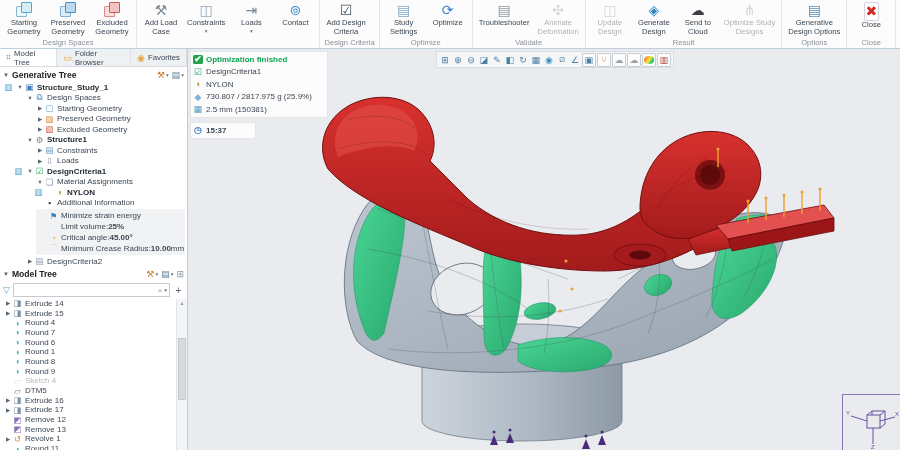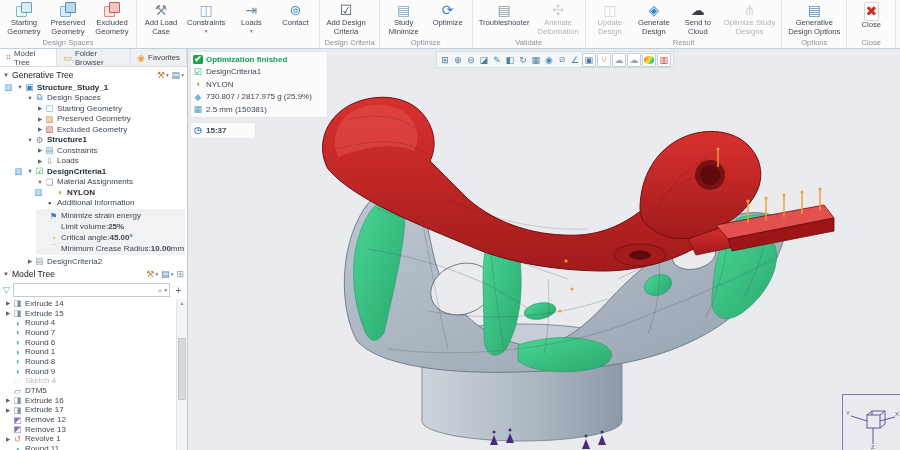--- a/index.html
+++ b/index.html
@@ -31,21 +31,21 @@
   #main{flex:1;display:flex;min-height:0;}
   #sidebar{width:187px;background:#fff;border-right:1px solid #c6cad0;display:flex;flex-direction:column;min-height:0;}
 
   #tabs{height:17px;display:flex;align-items:stretch;background:#eef1f3;border-bottom:1px solid #d9dde1;}
   .tab{display:flex;align-items:center;gap:3px;padding:0 6px;font-size:7.8px;color:#3c4753;border-right:1px solid #dde1e5;cursor:default;}
   .tab.active{background:#ffffff;}
   .tab .ic{font-size:9px;}
 
   .phead{height:15px;display:flex;align-items:center;padding:0 3px;background:#fff;}
   .phead .caret{font-size:6px;color:#5a6570;margin-right:3px;}
-  .ptitle{font-size:8.6px;font-weight:normal;color:#222;flex:1;}
+  .ptitle{font-size:8.6px;font-weight:bold;color:#222;flex:1;}
   .phico{font-size:9px;margin-left:3px;}
   .phcaret{font-size:5.5px;color:#6b7782;margin-left:1px;}
 
   .trow{display:flex;align-items:center;height:10.5px;font-size:8px;color:#3c4753;cursor:default;white-space:nowrap;}
   .trow .arr{width:8px;font-size:5.5px;color:#5a6570;text-align:center;flex:none;}
   .trow .ic{width:11px;font-size:8.5px;flex:none;margin-right:2px;}
   .trow .gut{width:13px;font-size:8px;flex:none;text-align:left;padding-left:1px;}
   .trow.bold .tl{font-weight:bold;color:#1f2730;}
   .trow.gray .tl{color:#b4bac1;}
   .trow.gray .ic{opacity:.45;}
@@ -155,21 +155,21 @@
 Criteria</span>
           </div>
         </div>
         <div class="gname">Design Criteria</div>
       </div>
       <div class="rgroup">
         <div class="rbtns">
           <div class="rbtn">
             <span class="ic" style="color: rgb(127, 168, 201);">▤</span>
             <span class="lbl">Study
-Minimize</span>
+Settings</span>
           </div>
           <div class="rbtn">
             <span class="ic" style="color: rgb(59, 127, 196);">⟳</span>
             <span class="lbl">Optimize</span>
           </div>
         </div>
         <div class="gname">Optimize</div>
       </div>
       <div class="rgroup">
         <div class="rbtns">

